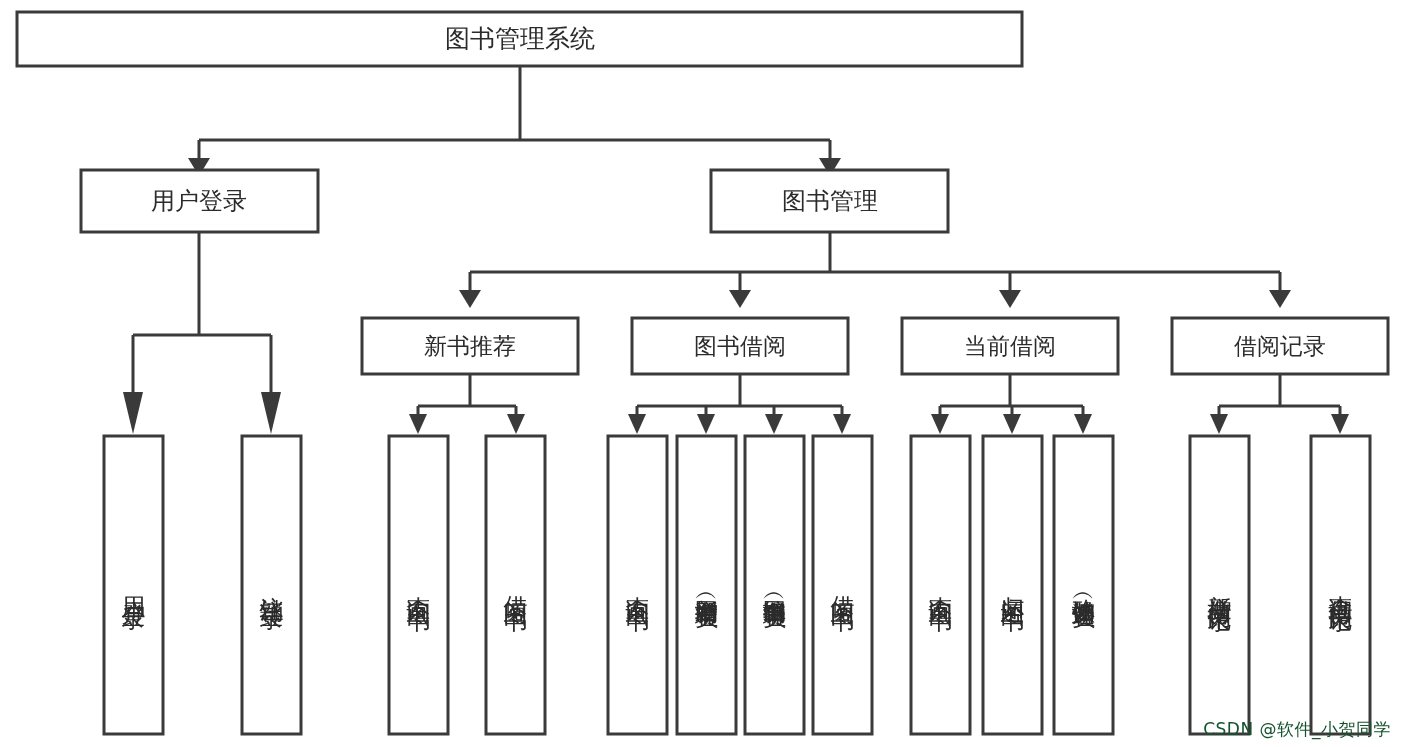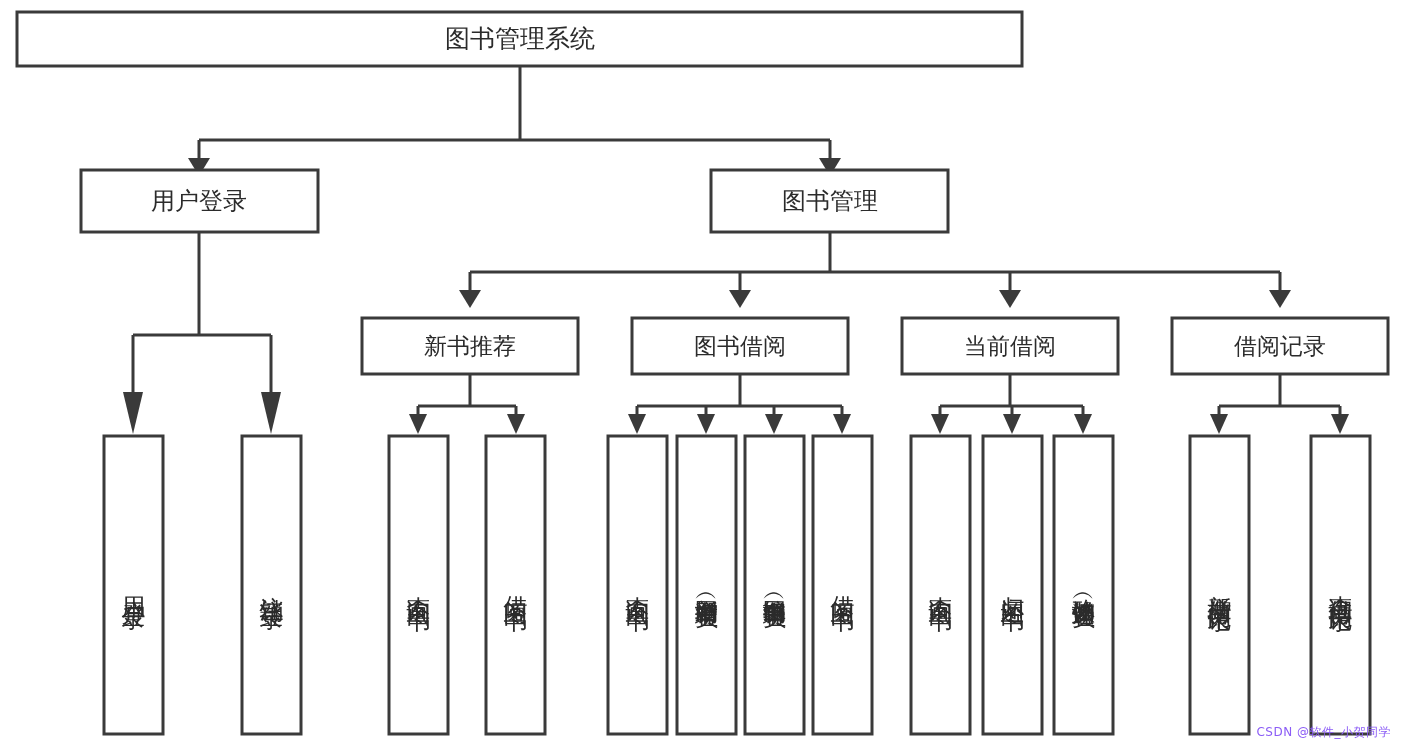--- a/index.html
+++ b/index.html
@@ -38,22 +38,22 @@
     font-size:24px;
     letter-spacing:4px;
     line-height:1;
     white-space:nowrap;
     pointer-events:none;
     user-select:none;
   }
   .watermark{
     position:absolute;
     right:14px;bottom:6px;
-    color:#8b5cf6;
-    font-size:12px;
+    color:#14532d;
+    font-size:17px;
     font-family:"DejaVu Sans","Liberation Sans",sans-serif;
     letter-spacing:0.5px;
     white-space:nowrap;
   }
 </style>
 </head>
 <body>
 
 <svg id="diagram" viewBox="0 0 1405 747" xmlns="http://www.w3.org/2000/svg">
 

